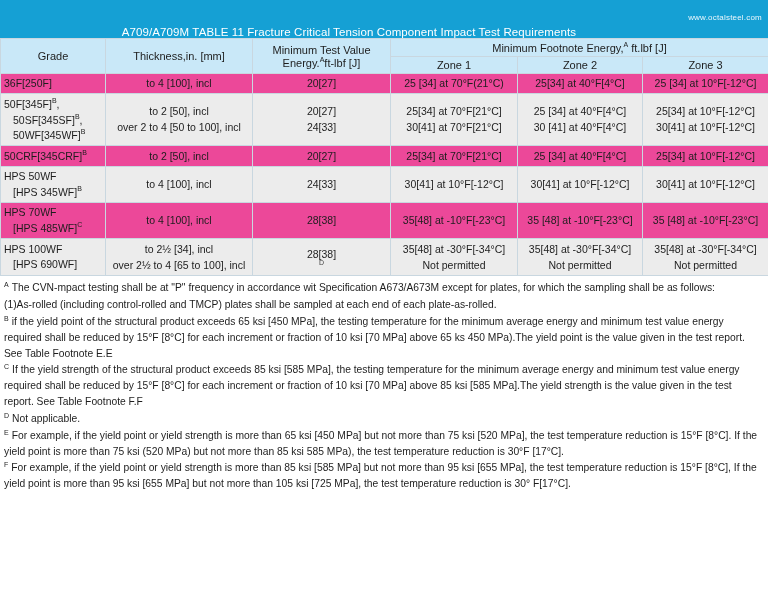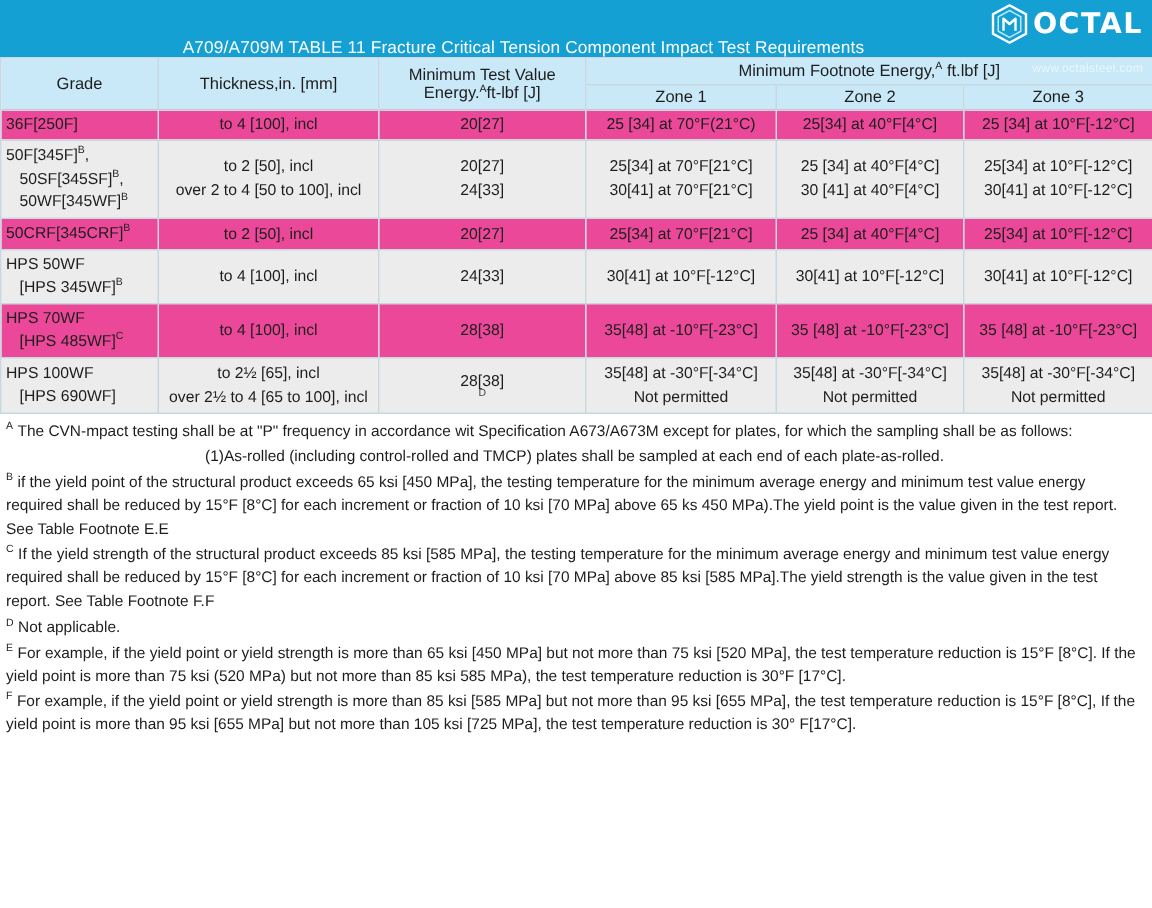--- a/index.html
+++ b/index.html
@@ -97,36 +97,28 @@
     font-size: 10.3px;
     line-height: 1.52;
     color: #1d1d1d;
   }
   .note { margin: 0 0 1px 0; text-indent: 0; }
   .note .mark {
     font-size: 7px;
     vertical-align: super;
     margin-right: 3px;
   }
-  .note.plain { padding-left: 0; text-align: center; }
+  .note.plain { padding-left: 0; }
 </style>
 </head>
 <body>
 
 <div class="title-band">
   <div class="band-title">A709/A709M TABLE 11 Fracture Critical Tension Component Impact Test Requirements</div>
   <div class="logo-wrap">
-    <div class="logo-row">
-      <svg class="logo-hex" viewBox="0 0 26 28">
-        <polygon points="13,1.5 24,7.5 24,20.5 13,26.5 2,20.5 2,7.5" fill="none" stroke="#ffffff" stroke-width="1.6"></polygon>
-        <polygon points="13,5 20.5,9.2 20.5,18.8 13,23 5.5,18.8 5.5,9.2" fill="none" stroke="#bfe8fa" stroke-width="1"></polygon>
-        <path d="M9 18.5 L9 10.5 L13 14 L17 10.5 L17 18.5" fill="none" stroke="#ffffff" stroke-width="1.6" stroke-linejoin="round"></path>
-      </svg>
-      <span class="logo-word">OCTAL</span>
-    </div>
     <div class="logo-url">www.octalsteel.com</div>
   </div>
 </div>
 
 <table class="spec">
   <colgroup>
     <col style="width:105px">
       <col style="width:147px">
       <col style="width:138px">
     <col style="width:127px">
@@ -260,21 +252,21 @@
         <td class="ctr">
           <div>35 [48] at -10°F[-23°C]</div>
         </td>
       </tr>
       <tr class="band-gray">
         <td class="grade">
           <span style="display: block;">HPS 100WF</span>
           <span class="ind">[HPS 690WF]</span>
         </td>
         <td class="stack">
-          <div>to 2½ [65], incl</div>
+          <div>to 2½ [34], incl</div>
           <div>over 2½ to 4 [65 to 100], incl</div>
         </td>
         <td class="ctr">
           <div>28[38]</div>
           <span class="sub-d">D</span>
         </td>
         <td class="stack">
           <div>35[48] at -30°F[-34°C]</div>
           <div>Not permitted</div>
         </td>

